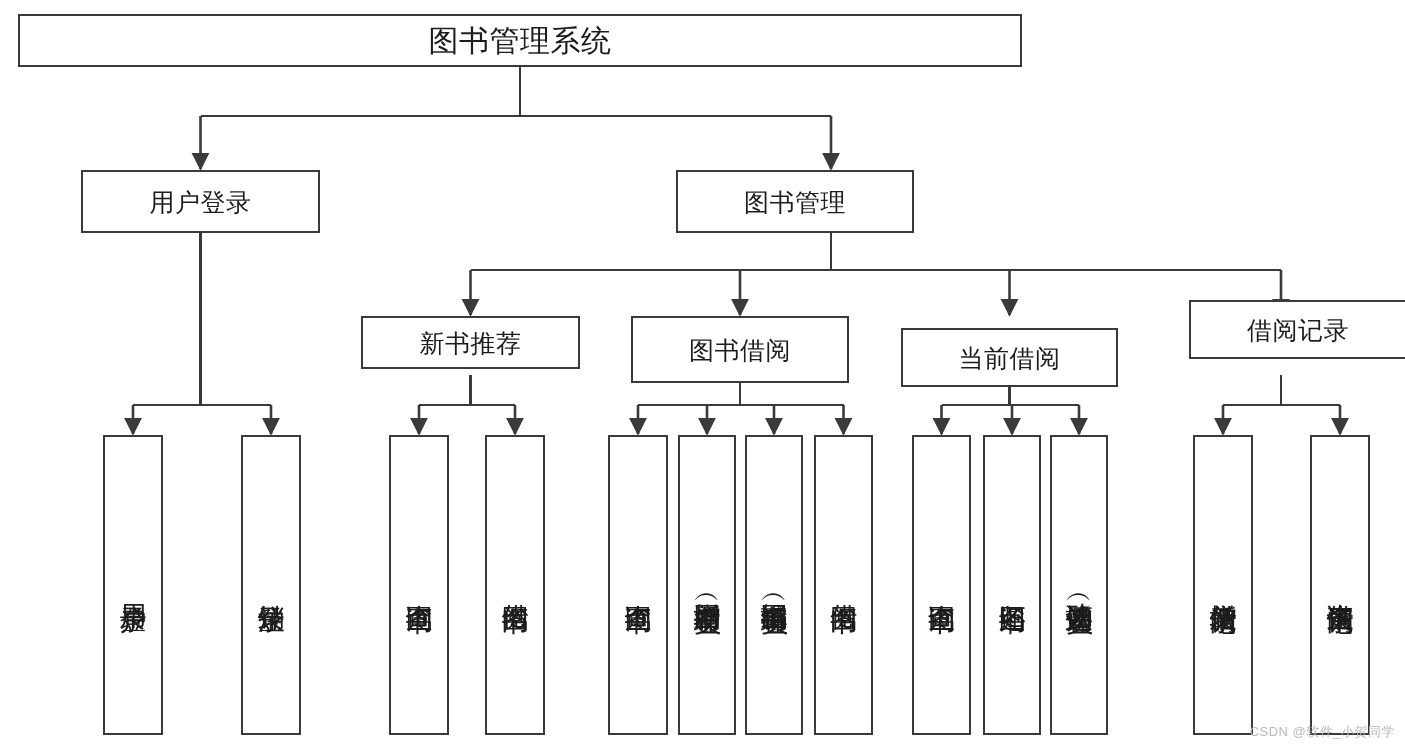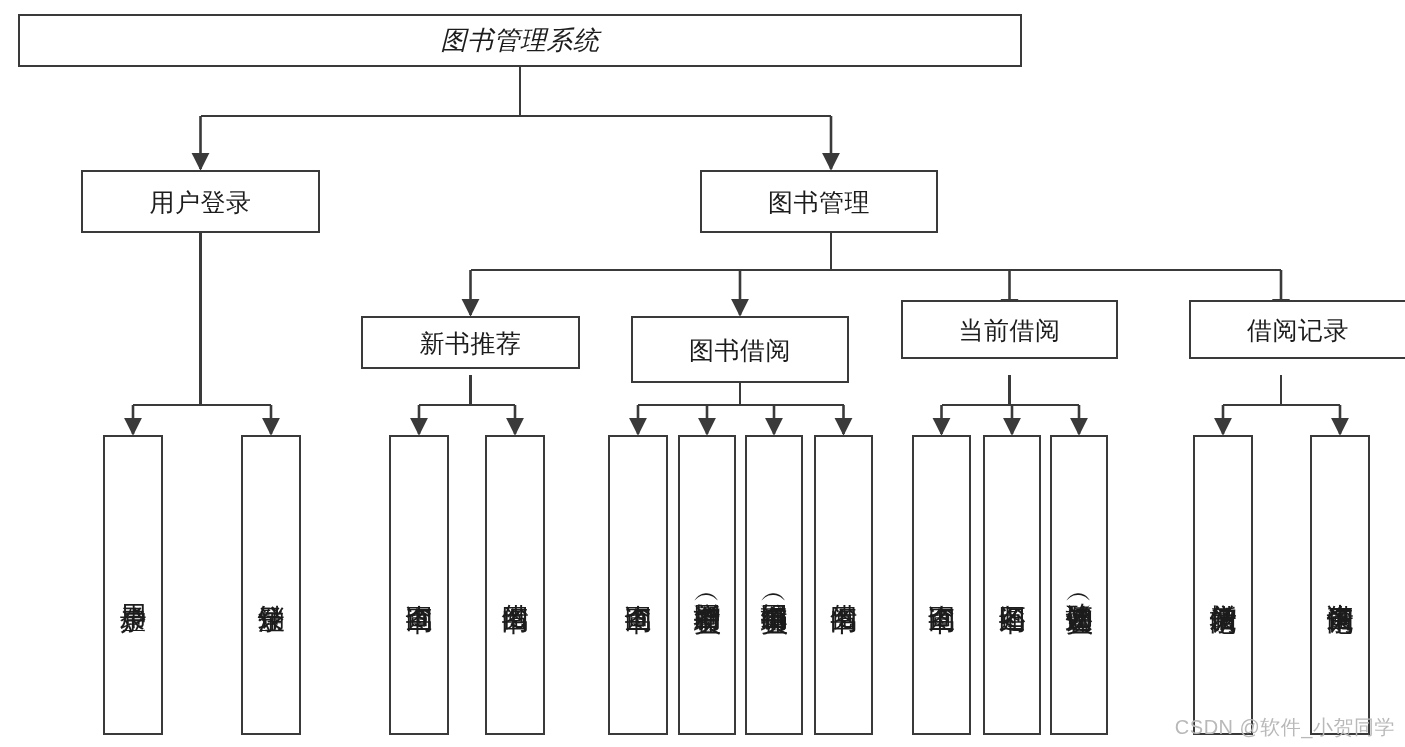--- a/index.html
+++ b/index.html
@@ -36,39 +36,39 @@
   .node .label {
     display: block;
     text-align: center;
     line-height: 1.12;
     letter-spacing: 0.5px;
   }
   .node.horizontal .label {
     writing-mode: horizontal-tb;
     font-size: 25px;
   }
-  .node.root .label { font-size: 26px; font-style: italic; }
+  .node.root .label { font-size: 30px; }
   .node.vertical {
     align-items: center;
     justify-content: center;
     padding: 6px 0;
   }
   .node.vertical .label {
     writing-mode: vertical-rl;
     text-orientation: upright;
     font-size: 27px;
     line-height: 1.05;
     letter-spacing: 1px;
     white-space: nowrap;
   }
   #watermark {
     position: absolute;
     right: 10px;
     bottom: 6px;
-    font-size: 20px;
+    font-size: 13px;
     color: #b9b9b9;
     letter-spacing: 0.5px;
     white-space: nowrap;
     pointer-events: none;
   }
 </style>
 </head>
 <body>
 
 <div id="canvas">
@@ -112,30 +112,30 @@
       <line x1="1223" y1="405" x2="1223" y2="434" stroke="#3a3a3a" stroke-width="2.6" shape-rendering="auto" marker-end="url(#arrow)"></line>
       <line x1="1340" y1="405" x2="1340" y2="434" stroke="#3a3a3a" stroke-width="2.6" shape-rendering="auto" marker-end="url(#arrow)"></line>
     </svg>
   <div id="nodes-layer">
       <div class="node horizontal root" style="left: 18px; top: 14px; width: 1004px; height: 53px;">
         <span class="label">图书管理系统</span>
       </div>
       <div class="node horizontal" style="left: 81px; top: 170px; width: 239px; height: 63px;">
         <span class="label">用户登录</span>
       </div>
-      <div class="node horizontal" style="left: 700px; top: 170px; width: 238px; height: 63px;">
+      <div class="node horizontal" style="left: 676px; top: 170px; width: 238px; height: 63px;">
         <span class="label">图书管理</span>
       </div>
       <div class="node horizontal" style="left: 361px; top: 316px; width: 219px; height: 53px;">
         <span class="label">新书推荐</span>
       </div>
       <div class="node horizontal" style="left: 631px; top: 316px; width: 218px; height: 67px;">
         <span class="label">图书借阅</span>
       </div>
-      <div class="node horizontal" style="left: 901px; top: 300px; width: 217px; height: 59px;">
+      <div class="node horizontal" style="left: 901px; top: 328px; width: 217px; height: 59px;">
         <span class="label">当前借阅</span>
       </div>
       <div class="node horizontal" style="left: 1172px; top: 300px; width: 218px; height: 59px; margin-left: 17px;">
         <span class="label">借阅记录</span>
       </div>
       <div class="node vertical" style="left: 103px; top: 435px; width: 60px; height: 300px;">
         <span class="label">用户登录</span>
       </div>
       <div class="node vertical" style="left: 241px; top: 435px; width: 60px; height: 300px;">
         <span class="label">注销登录</span>

